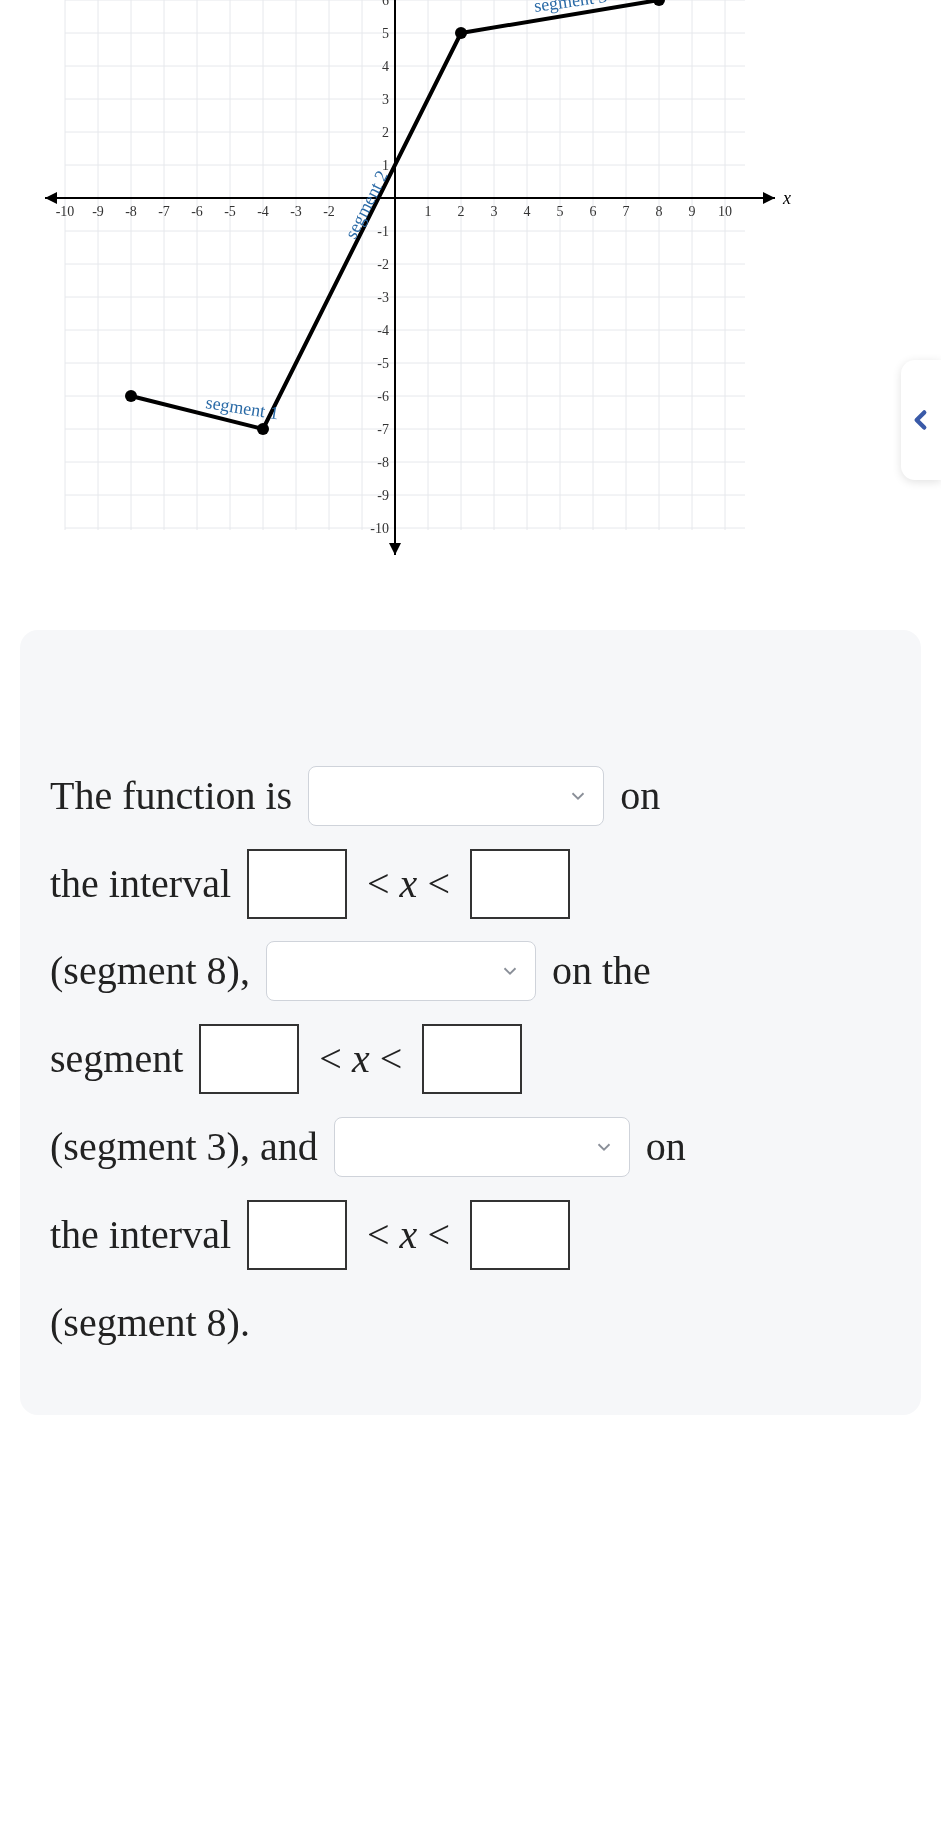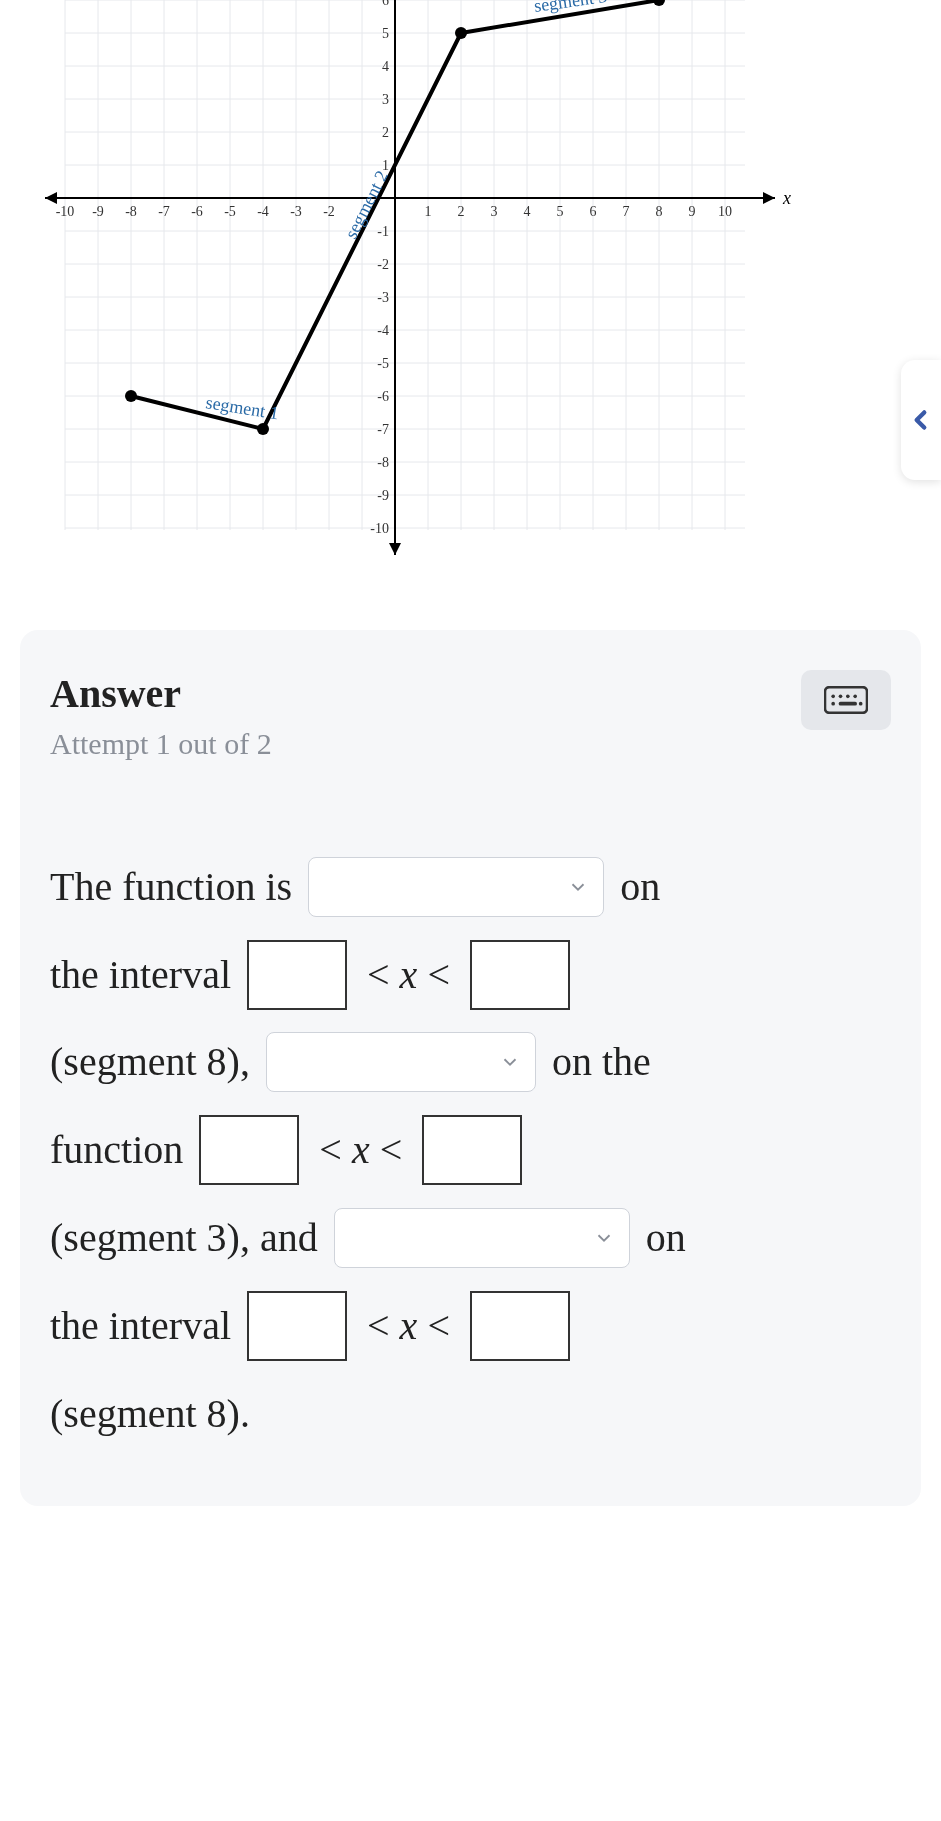--- a/index.html
+++ b/index.html
@@ -218,38 +218,20 @@
 </svg>
 </div>
 
 <div class="side-tab">
   <svg viewBox="0 0 24 24" width="26" height="26" fill="none" stroke="#3a5aa8" stroke-width="4" stroke-linecap="round" stroke-linejoin="round">
       <polyline points="15 5 8 12 15 19"></polyline>
     </svg>
 </div>
 
 <div class="answer-panel">
-  <div class="answer-header">
-    <div>
-      <div class="answer-title">Answer</div>
-      <div class="attempt">Attempt 1 out of 2</div>
-    </div>
-    <div class="kbd-btn">
-      <svg viewBox="0 0 48 30">
-        <rect x="1" y="1" width="46" height="28" rx="5" fill="none" stroke="#333" stroke-width="3"></rect>
-        <circle cx="10" cy="11" r="2" fill="#333"></circle>
-          <circle cx="18" cy="11" r="2" fill="#333"></circle>
-        <circle cx="26" cy="11" r="2" fill="#333"></circle>
-          <circle cx="34" cy="11" r="2" fill="#333"></circle>
-        <circle cx="10" cy="19" r="2" fill="#333"></circle>
-          <rect x="16" y="17" width="20" height="4" rx="2" fill="#333"></rect>
-        <circle cx="40" cy="19" r="2" fill="#333"></circle>
-      </svg>
-    </div>
-  </div>
 
   <div class="sentence">
     <span>The function is</span>
     <span class="select-box wider">
       <svg class="chev" viewBox="0 0 24 24" fill="none" stroke="currentColor" stroke-width="2">
           <polyline points="6 9 12 15 18 9"></polyline>
         </svg>
     </span>
     <span>on</span>
     <br>
@@ -259,21 +241,21 @@
     <input class="num-box" style="">
     <br>
     <span>(segment 8),</span>
     <span class="select-box narrow">
       <svg class="chev" viewBox="0 0 24 24" fill="none" stroke="currentColor" stroke-width="2">
           <polyline points="6 9 12 15 18 9"></polyline>
         </svg>
     </span>
     <span>on the</span>
     <br>
-    <span>function</span>
+    <span>segment</span>
     <input class="num-box" style="">
     <span class="math"><span class="lt">&lt;</span> x <span class="lt">&lt;</span></span>
     <input class="num-box" style="">
     <br>
     <span>(segment 3), and</span>
     <span class="select-box wider">
       <svg class="chev" viewBox="0 0 24 24" fill="none" stroke="currentColor" stroke-width="2">
           <polyline points="6 9 12 15 18 9"></polyline>
         </svg>
     </span>

